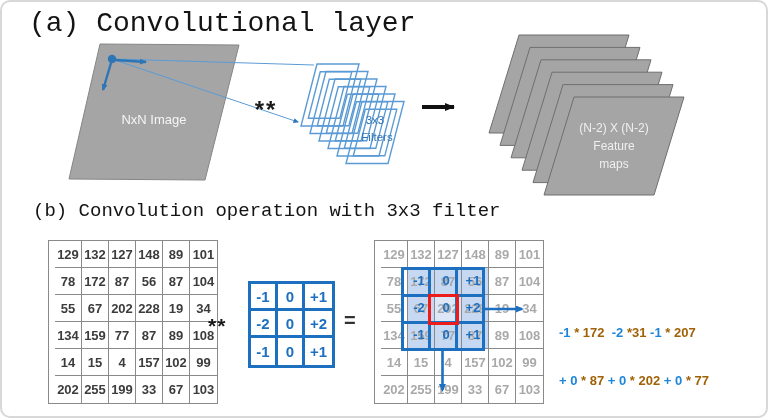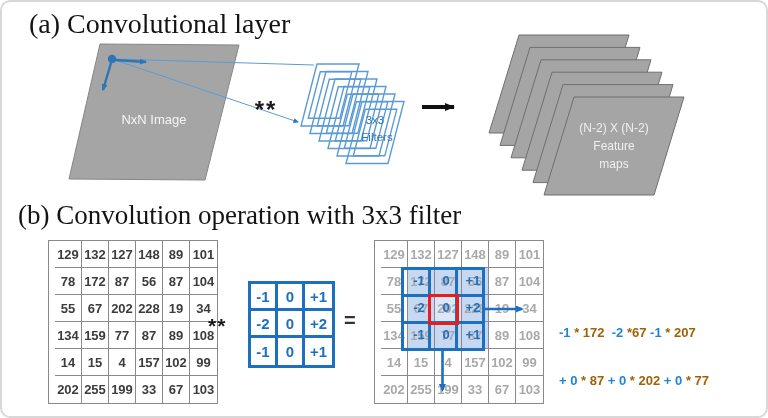--- a/index.html
+++ b/index.html
@@ -1,23 +1,23 @@
 <!DOCTYPE html>
 <html><head>
 <meta charset="utf-8">
 <style>
   html,body { margin:0; padding:0; background:#ffffff; }
   .page {
     position:relative; width:768px; height:418px; box-sizing:border-box;
     background:#ffffff; border:2px solid #d8d8d8; border-radius:10px;
     overflow:hidden; font-family:"Liberation Sans", sans-serif;
   }
-  .title { position:absolute; font-family:Liberation Serif, serif; color:#141414; white-space:nowrap; }
+  .title { position:absolute; font-family:Liberation Mono, monospace; color:#141414; white-space:nowrap; }
   #titleA { left:27px; top:6px;   font-size:28px; }
-  #titleB { left:16px; top:198px; font-size:27px; }
+  #titleB { left:31px; top:198px; font-size:19px; }
 
   .diagram-svg { position:absolute; left:0; top:30px; }
 
   
   .matrix {
     position:absolute; display:grid; grid-template-columns:repeat(6,27px);
     grid-auto-rows:27px; border:1px solid #8a8a8a; background:#fff;padding-left:6px;
   }
   .matrix .c {
     box-sizing:border-box; position:relative;
@@ -292,18 +292,18 @@
   <svg class="arrow-svg" id="arrowDown" width="22" height="58" viewBox="0 0 22 58">
     <defs>
       <marker id="da" markerWidth="10" markerHeight="9" refX="6" refY="3.5" orient="auto" markerUnits="userSpaceOnUse">
         <path d="M0,0 L8,3.5 L0,7 Z" fill="#1d6fc0"></path>
       </marker>
     </defs>
     <line x1="10.5" y1="2" x2="10.5" y2="44" stroke="#1d6fc0" stroke-width="2.6" marker-end="url(#da)"></line>
   </svg>
 
   <div id="formula">
-    <div><span class="tok-b">-1</span><span class="tok-d"> * 172  </span><span class="tok-b">-2</span><span class="tok-d"> *67 </span><span class="tok-b">-1</span><span class="tok-d"> * 207</span></div>
+    <div><span class="tok-b">-1</span><span class="tok-d"> * 172  </span><span class="tok-b">-2</span><span class="tok-d"> *31 </span><span class="tok-b">-1</span><span class="tok-d"> * 207</span></div>
     <div><span class="tok-b">+ 0</span><span class="tok-d"> * 87 </span><span class="tok-b">+ 0</span><span class="tok-d"> * 202 </span><span class="tok-b">+ 0</span><span class="tok-d"> * 77</span></div>
     
   </div>
 
 </div>
 
 </body></html>

